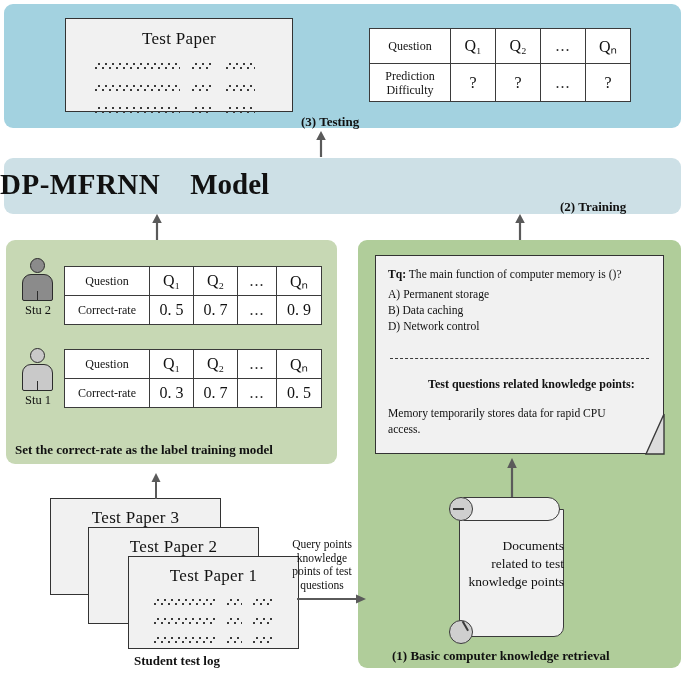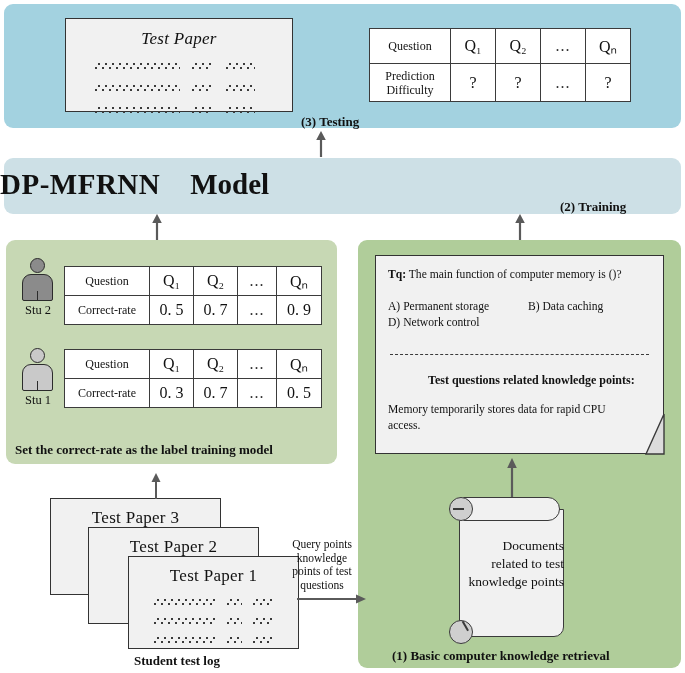--- a/index.html
+++ b/index.html
@@ -65,21 +65,21 @@
         background:#cfcfcf;box-sizing:border-box;}
   .rod{position:absolute;left:14px;top:0;width:97px;height:24px;background:#f1f1f1;
        border:1.6px solid #3a3a3a;border-radius:0 12px 12px 0;box-sizing:border-box;}
   .curl-slit{position:absolute;width:11px;height:1.6px;background:#3a3a3a;}
 </style>
 </head>
 <body>
 
 <div class="abs" id="testing-panel"></div>
 
-<div class="abs paper" id="test-paper-top" style="left:65px;top:18px;width:228px;height:94px;font-style:italic;">
+<div class="abs paper" id="test-paper-top" style="left:65px;top:18px;width:228px;height:94px;">
   <div class="paper-title" style="margin-top:10px;">Test Paper</div>
   <div style="margin:12px 0 0 28px;">
     <div class="wavy-line" style="margin-bottom:13px;">
       <div class="sq" style="width:86px;"></div>
         <div style="width:11px;"></div>
       <div class="sq" style="width:22px;"></div>
         <div style="width:12px;"></div>
       <div class="sq" style="width:30px;"></div>
     </div>
     <div class="wavy-line" style="margin-bottom:13px;">
@@ -215,21 +215,21 @@
 <div class="abs caption" style="left:15px;top:442px;">Set the correct-rate as the label training model</div>
 
 <div class="abs" id="retrieval-panel"></div>
 
 <div class="abs paper" id="tq-card">
   <div class="inner">
     <div>
       <span class="b">Tq:</span>
       <span>The main function of computer memory is ()?</span>
     </div>
-    <div style="margin-top:16px;display:flex;">
+    <div style="margin-top:4px;display:flex;flex-direction:column;">
       <span style="width:140px;">A) Permanent storage</span>
       <span>B) Data caching</span>
     </div>
     <div style="display:flex;">
       <span>D) Network control</span>
     </div>
     <div class="dash" style="margin-top:23px;"></div>
     <div class="b" style="margin-top:17px;font-size:12px;margin-left:40px;">Test questions related knowledge points:</div>
     <div style="margin-top:14px;width:252px;">Memory temporarily stores data for rapid CPU access.</div>
   </div>

